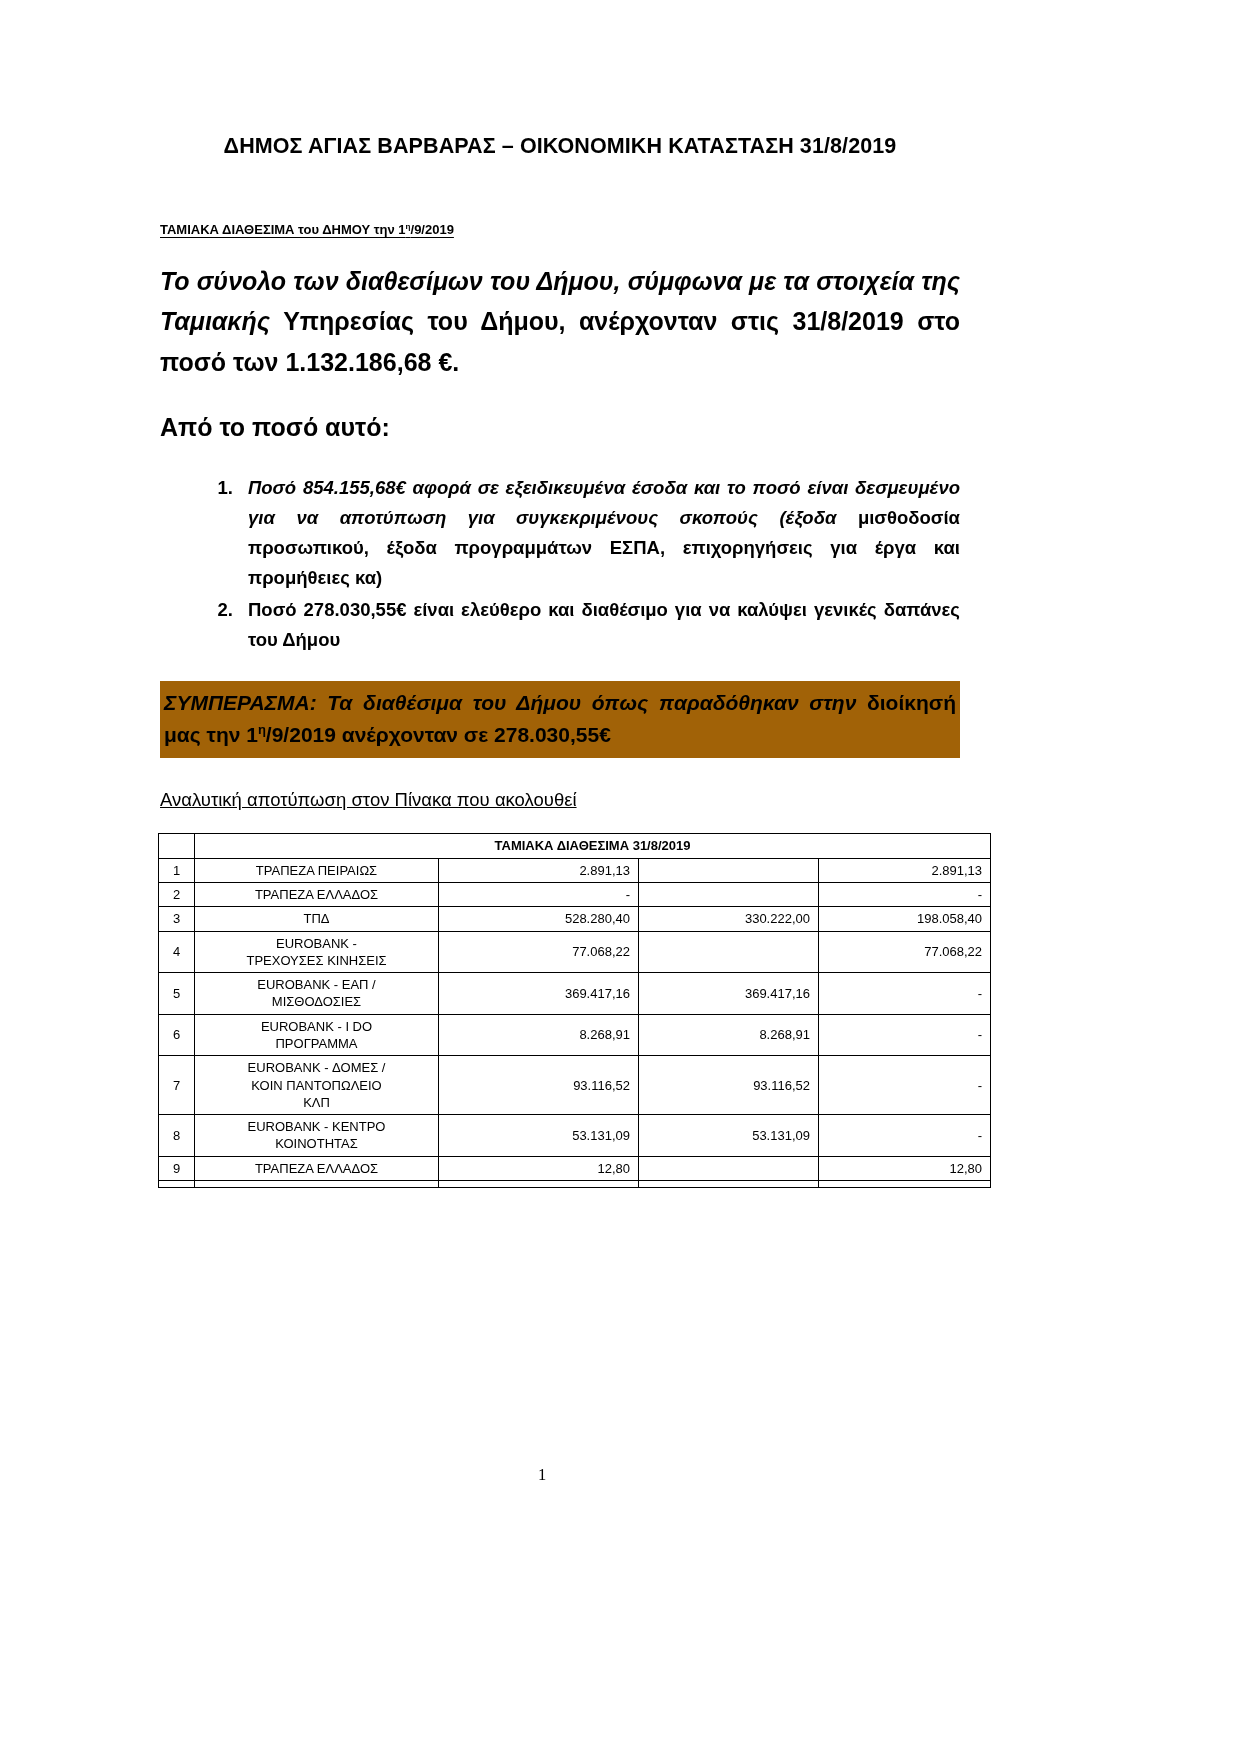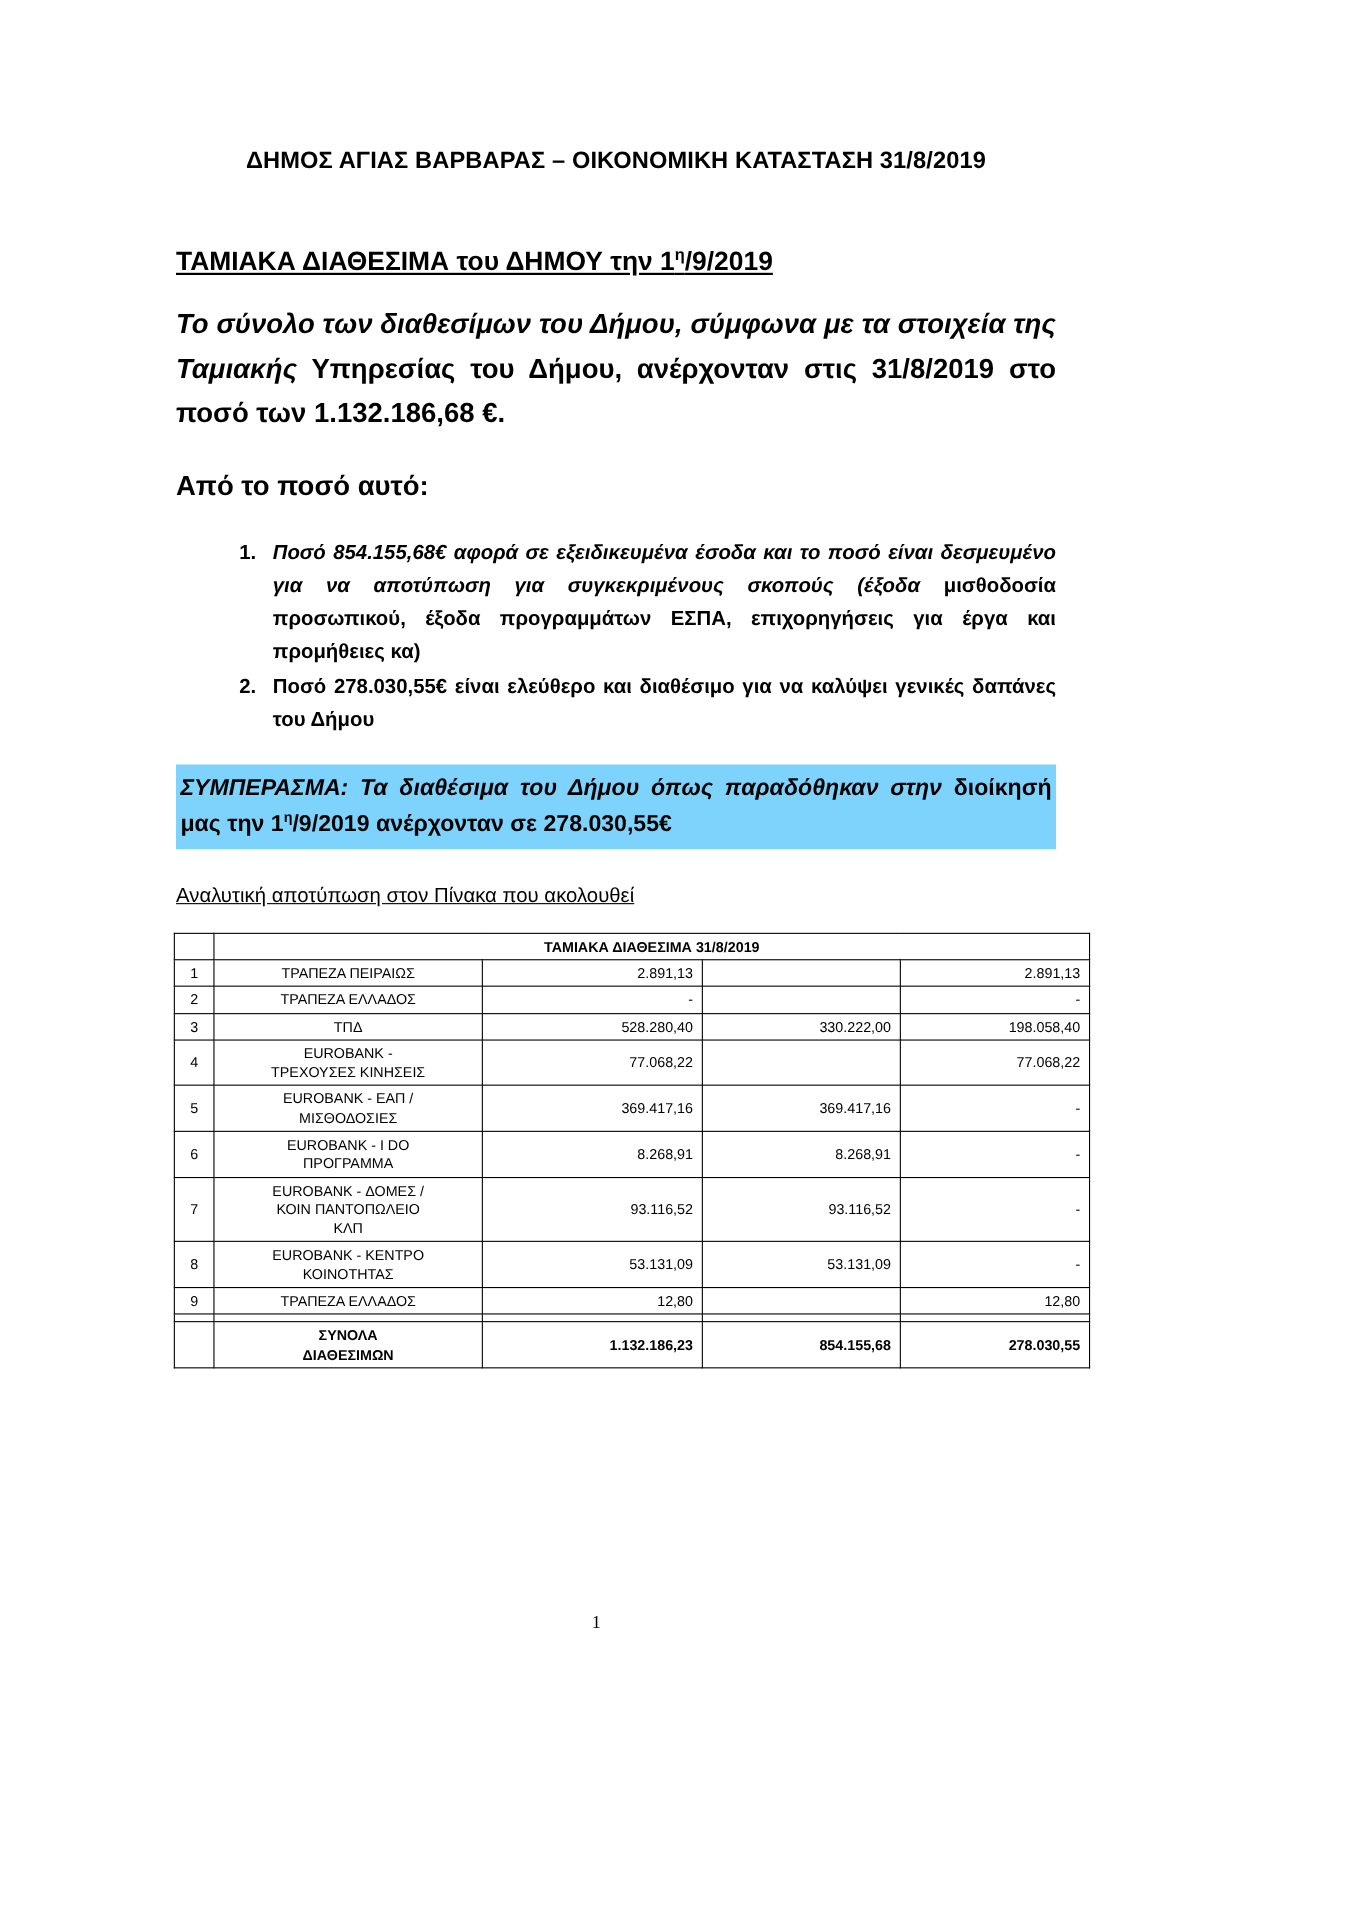--- a/index.html
+++ b/index.html
@@ -29,21 +29,21 @@
     font-size: 21.5px;
     font-weight: bold;
     text-align: center;
     margin-top: 133px;
     letter-spacing: 0.1px;
     line-height: 1.25;
   }
 
   
   .section-heading {
-    font-size: 24px;
+    font-size: 13px;
     font-weight: bold;
     margin-top: 62px;
     line-height: 1.3;
   }
   .section-heading .u {
     text-decoration: underline;
     text-underline-offset: 3px;
   }
   sup.ord {
     font-size: 0.62em;
@@ -80,21 +80,21 @@
   ol.amounts > li {
     text-align: justify;
     padding-left: 10px;
     margin-bottom: 2px;
   }
   ol.amounts > li::marker { font-weight: bold; }
   .it { font-style: italic; }
 
   
   .conclusion {
-    background: #7dd3fc;
+    background: #a16207;
     font-size: 21px;
     font-weight: bold;
     line-height: 1.55;
     text-align: justify;
     margin-top: 26px;
     padding: 6px 4px 6px 4px;
     box-sizing: border-box;
   }
   .conclusion .it2 { font-style: italic; }
 
@@ -270,27 +270,19 @@
           <td class="num"></td>
           <td class="num">12,80</td>
         </tr>
         <tr>
           <td class="no"></td>
           <td class="name"></td>
           <td class="num"></td>
           <td class="num"></td>
           <td class="num"></td>
         </tr>
-        <tr class="totals">
-          <td class="no"></td>
-          <td class="name nowrap">ΣΥΝΟΛΑ
-ΔΙΑΘΕΣΙΜΩΝ</td>
-          <td class="num">1.132.186,23</td>
-          <td class="num">854.155,68</td>
-          <td class="num">278.030,55</td>
-        </tr>
       </tbody>
     </table>
 
   </div>
 
   <div class="page-number">1</div>
 </div>
 
 </body></html>

